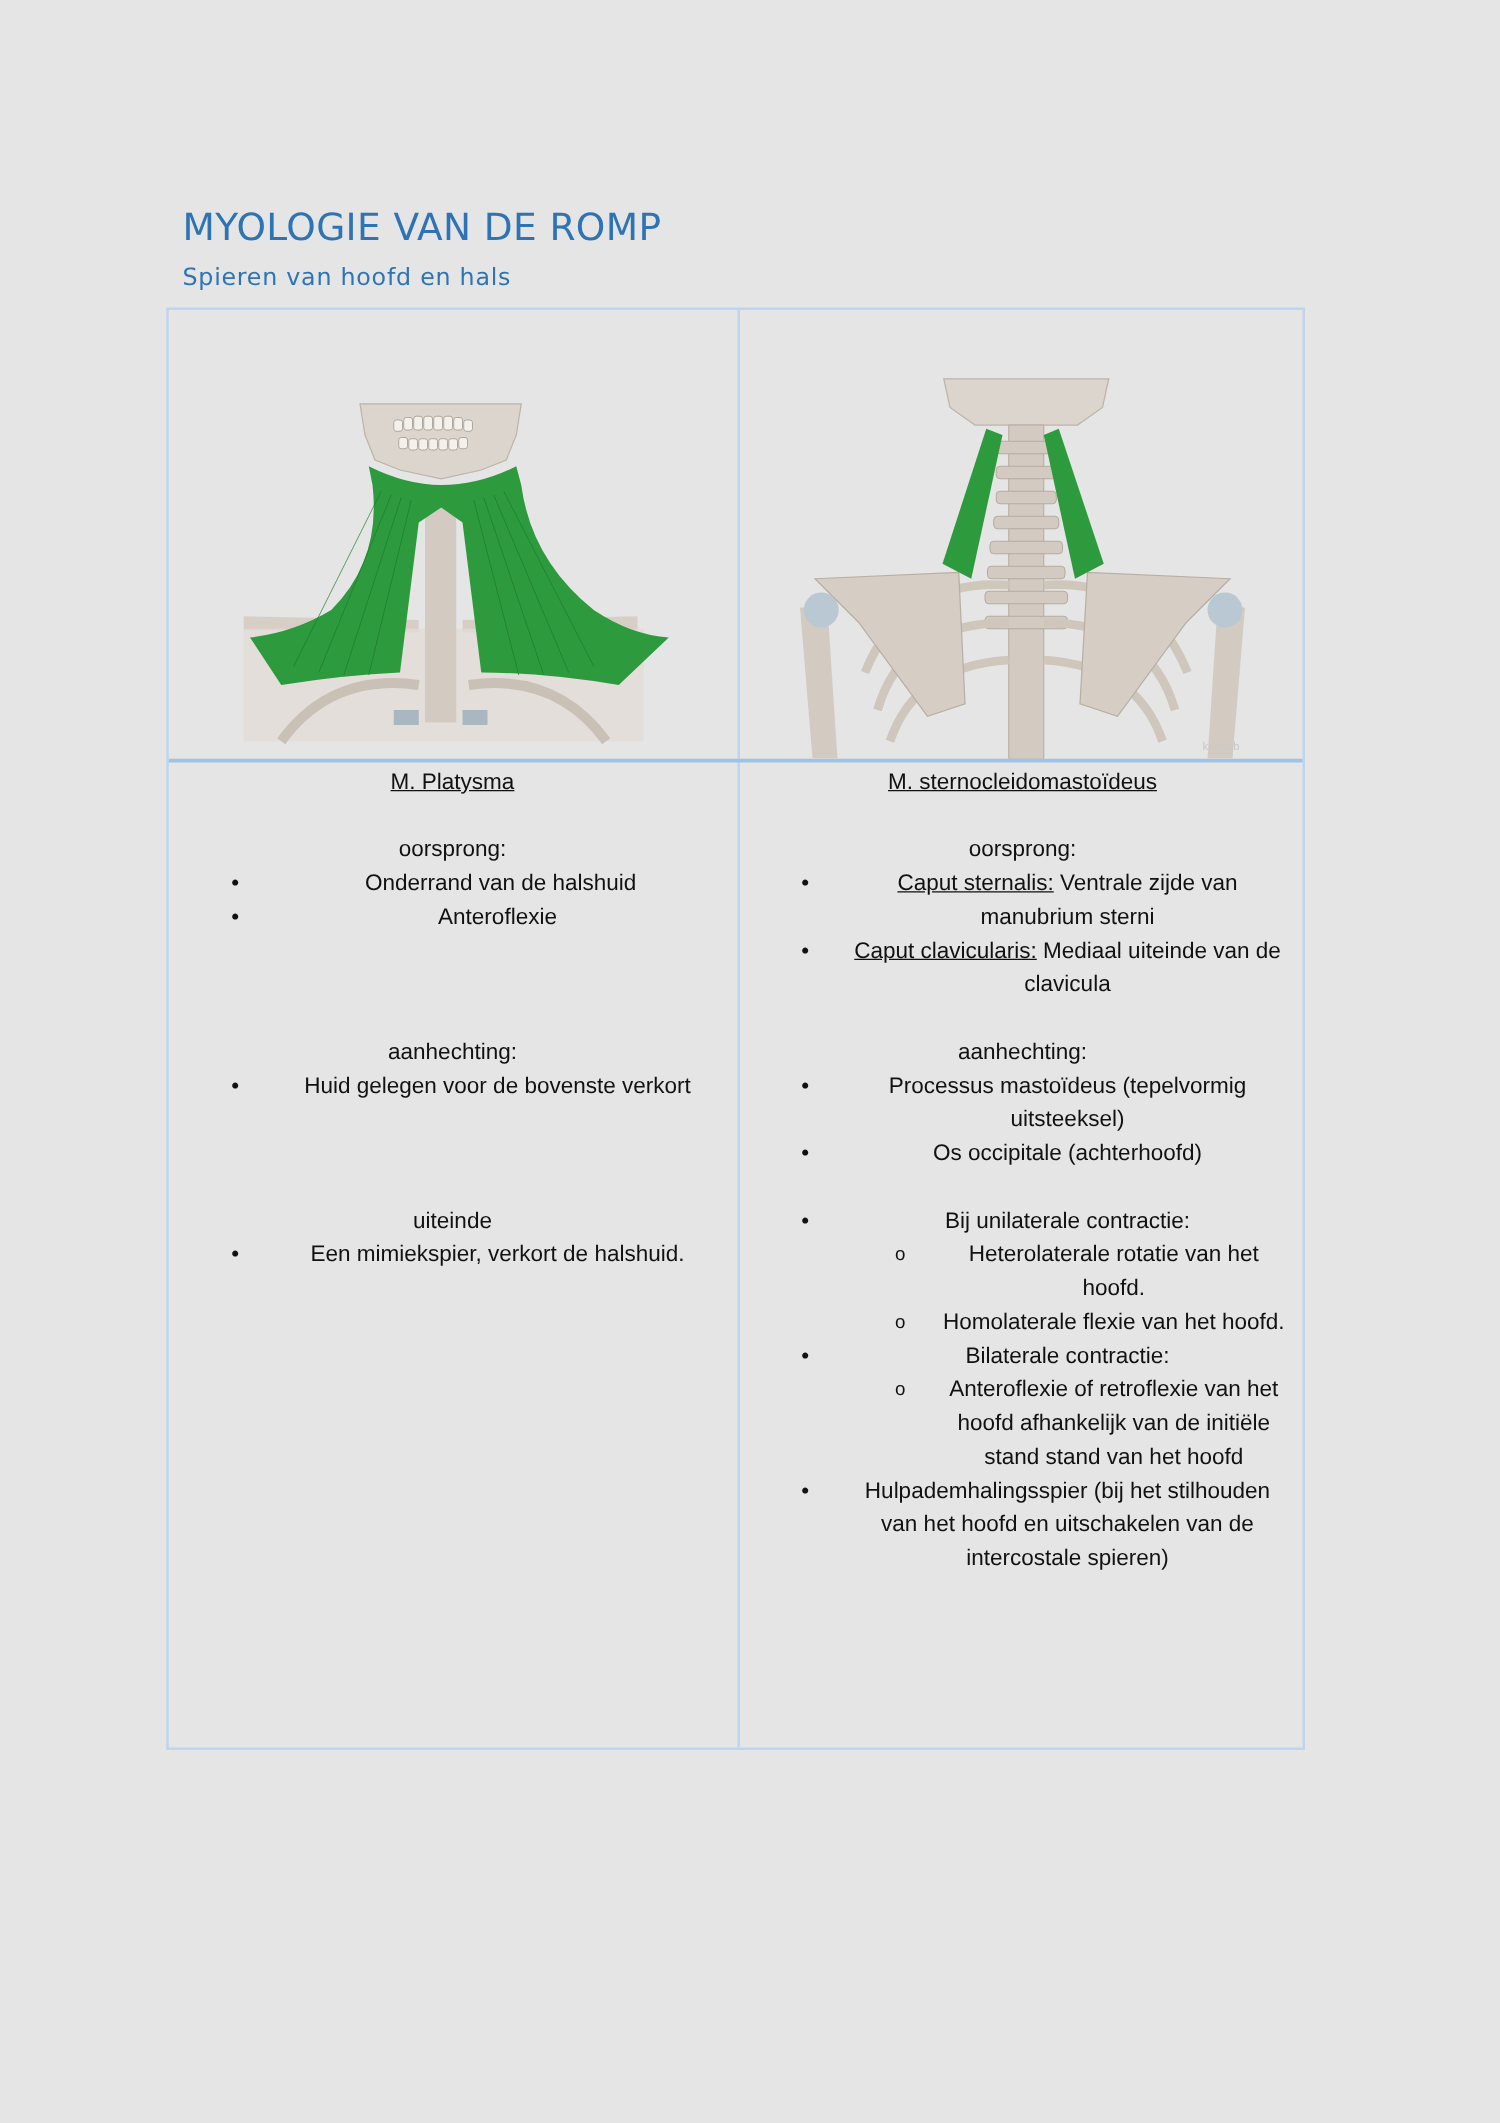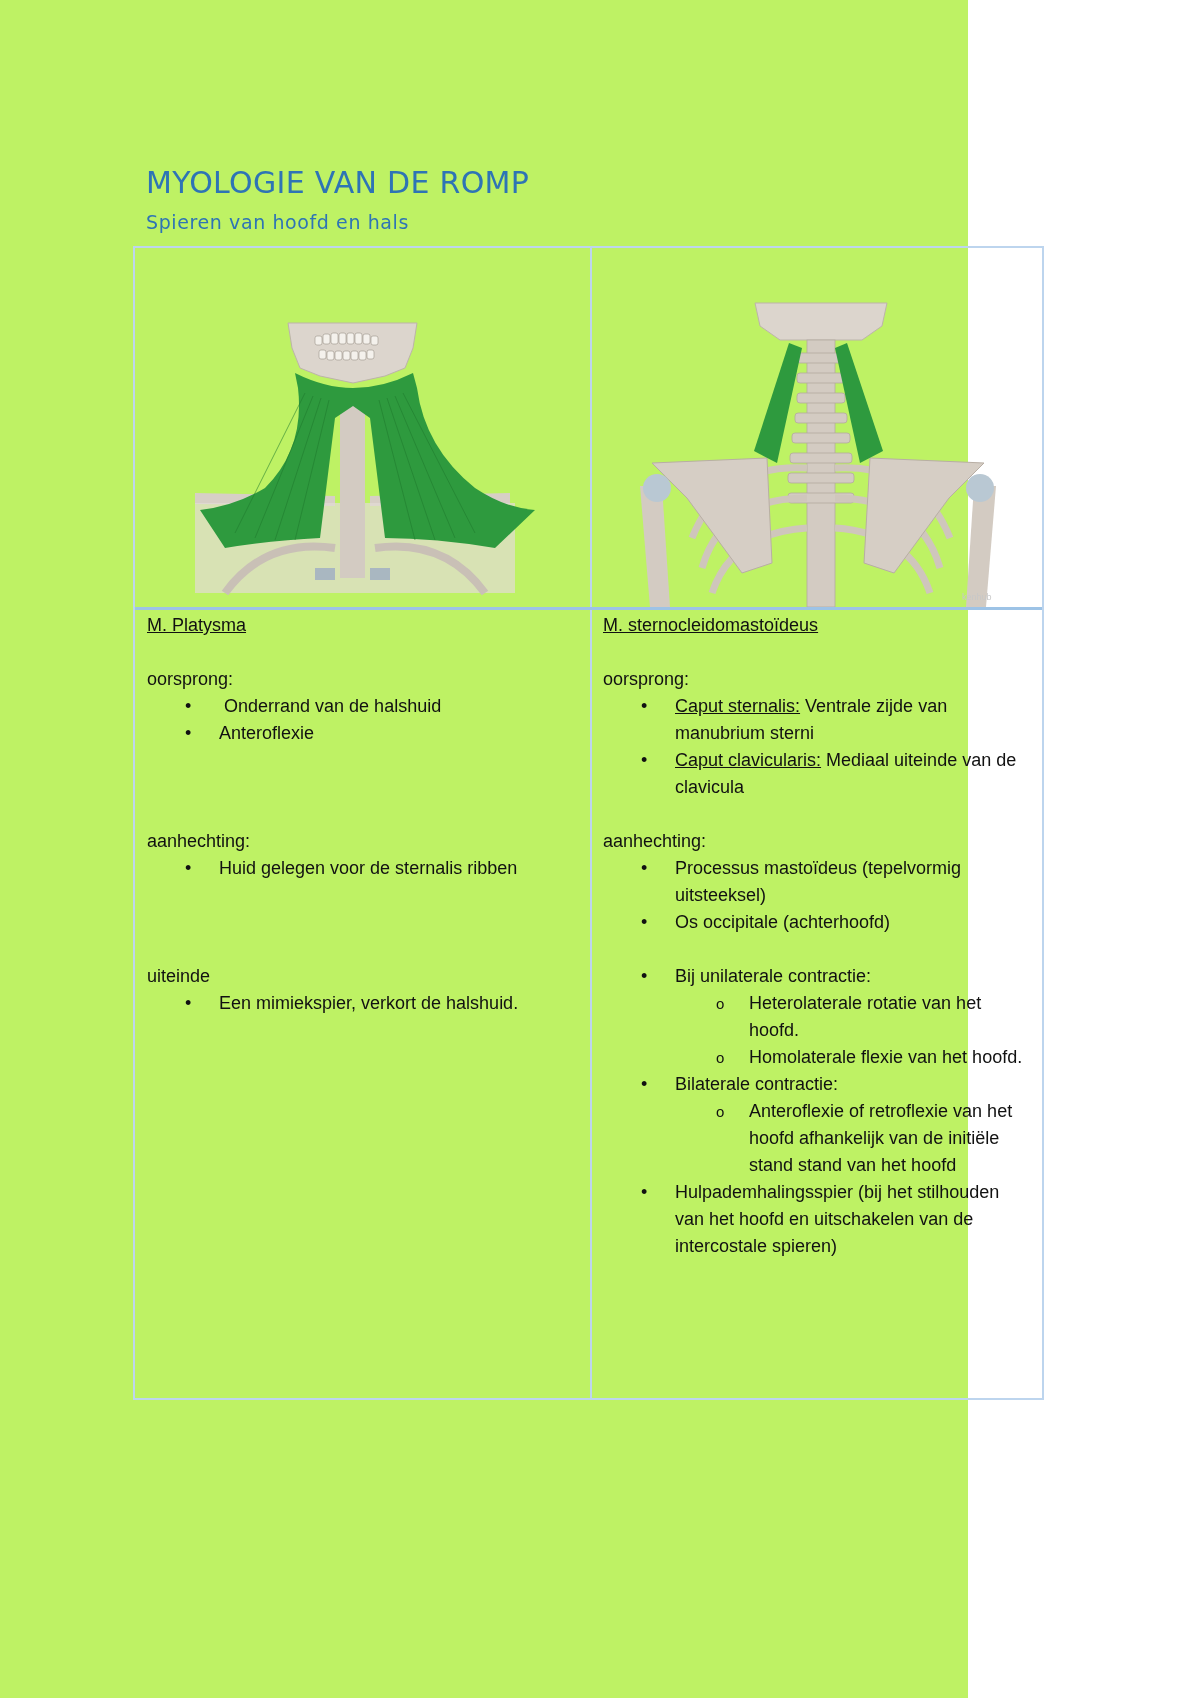--- a/index.html
+++ b/index.html
@@ -1,32 +1,32 @@
 <!DOCTYPE html>
 <html><head>
 <meta charset="utf-8">
 <style>
   html, body { margin: 0; padding: 0; background: #ffffff; }
   body { width: 1200px; height: 1698px; position: relative; overflow: hidden; }
-  .page { position: absolute; left: 0; top: 0; width: 968px; height: 1698px; background: #bef264; }
+  .page { position: absolute; left: 0; top: 0; width: 1200px; height: 1698px; background: #e5e5e5; }
 
   .title {
     position: absolute; left: 146px; top: 168px;
     font-family: "DejaVu Sans", sans-serif; font-size: 30px; color: #2e74b5;
     letter-spacing: 0.3px; line-height: 1; white-space: nowrap;
   }
   .subtitle {
     position: absolute; left: 146px; top: 213px;
     font-family: "DejaVu Sans", sans-serif; font-size: 19px; color: #2e74b5;
     letter-spacing: 0.6px; line-height: 1; white-space: nowrap;
   }
 
   .table {
     position: absolute; left: 133px; top: 246px; width: 911px; height: 1154px;
-    border: 2px solid #bdd5ee; box-sizing: border-box;
+    border: 2px solid #bdd5ee; box-sizing: border-box; text-align: center;
   }
   .vdiv { position: absolute; left: 455px; top: 0; width: 2px; height: 100%; background: #bdd5ee; }
   .hdiv { position: absolute; left: 0; top: 359px; width: 100%; height: 3px; background: #9dc3e6; }
 
   .imgcell { position: absolute; top: 0; height: 359px; overflow: hidden; }
   .imgcell.left { left: 0; width: 455px; }
   .imgcell.right { left: 457px; width: 452px; }
   .imgcell svg { position: absolute; left: 0; top: 0; }
 
   .textcell {
@@ -152,21 +152,21 @@
       <div class="label">oorsprong:</div>
       <ul>
         <li><span class="bullet">•</span>&nbsp;<span>Onderrand van de halshuid</span></li>
         <li><span class="bullet">•</span><span>Anteroflexie</span></li>
       </ul>
       <div class="gap"></div>
         <div class="gap"></div>
         <div class="gap"></div>
       <div class="label">aanhechting:</div>
       <ul>
-        <li><span class="bullet">•</span><span>Huid gelegen voor de sternalis ribben</span></li>
+        <li><span class="bullet">•</span><span>Huid gelegen voor de bovenste verkort</span></li>
       </ul>
       <div class="gap"></div>
         <div class="gap"></div>
         <div class="gap"></div>
       <div class="label">uiteinde</div>
       <ul>
         <li><span class="bullet">•</span><span>Een mimiekspier, verkort de halshuid.</span></li>
       </ul>
     </div>
 

